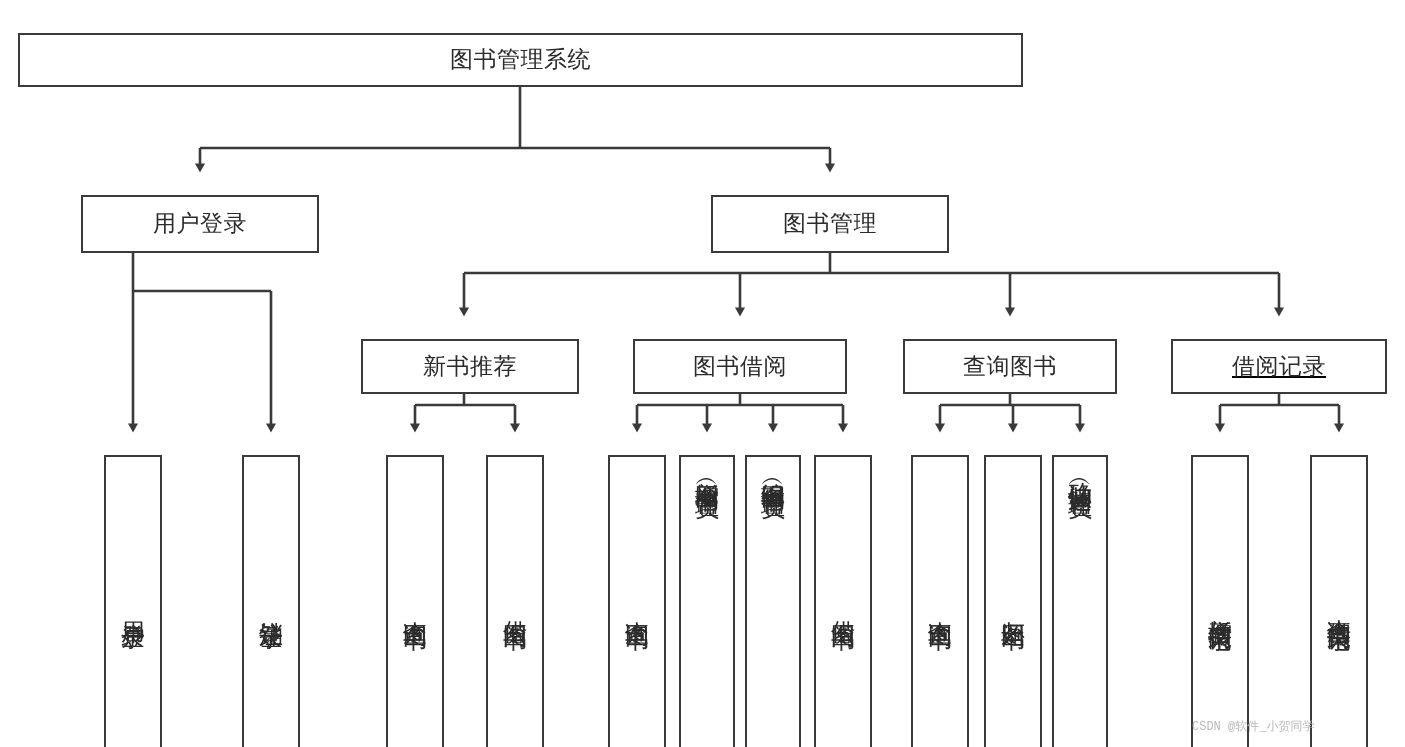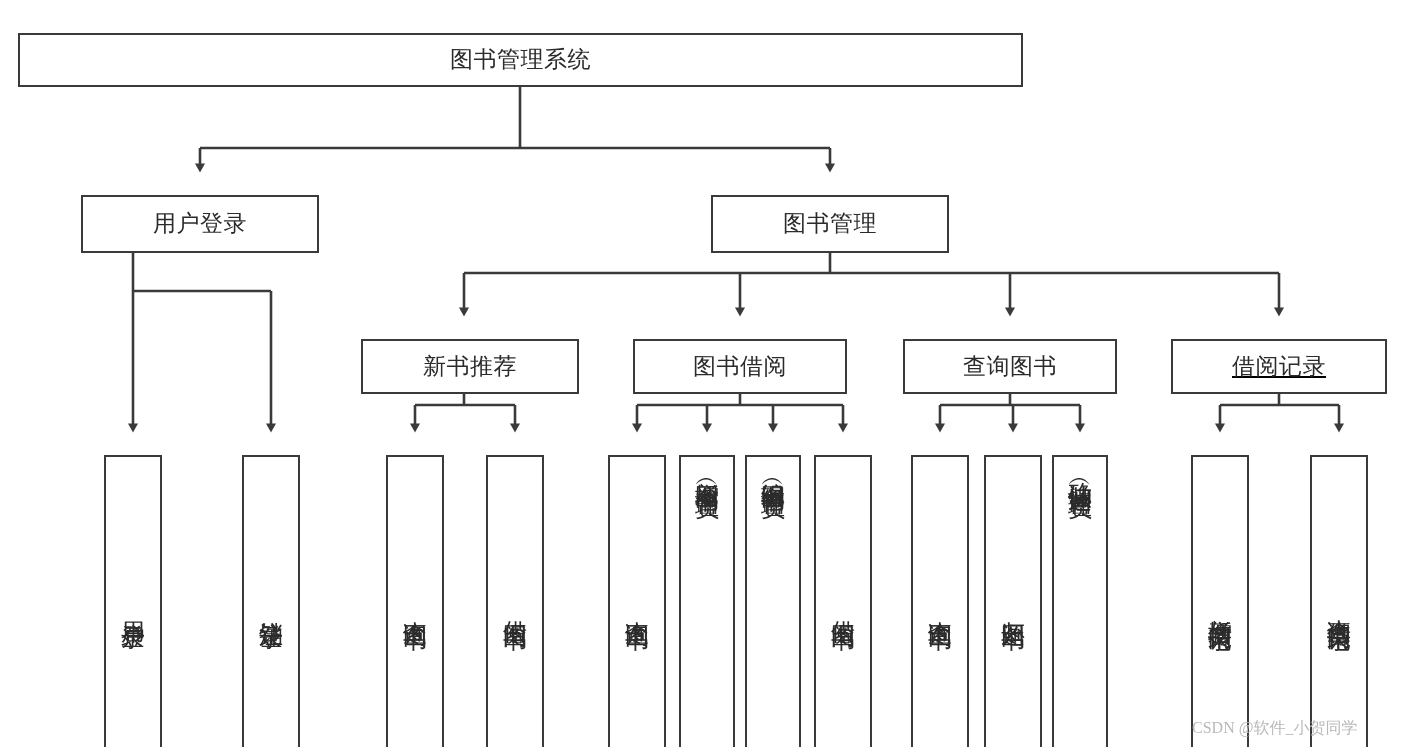--- a/index.html
+++ b/index.html
@@ -66,24 +66,24 @@
     line-height: 1;
   }
   
   .node.v.center {
     align-items: center;
     padding-top: 0;
   }
   .watermark {
     position: absolute;
     color: #b9b9b9;
-    font-size: 16px;
+    font-size: 12px;
     white-space: nowrap;
     z-index: 3;
-    font-family: Liberation Serif, serif;
+    font-family: Liberation Mono, monospace;
   }
 </style>
 </head>
 <body>
 
 <div id="diagram-root">
 
   <svg id="connector-layer" viewBox="0 0 1405 747" width="1405" height="747">
     <defs>
       <marker id="arrow" markerWidth="11" markerHeight="11" refX="4.6" refY="5" orient="auto" markerUnits="userSpaceOnUse">

